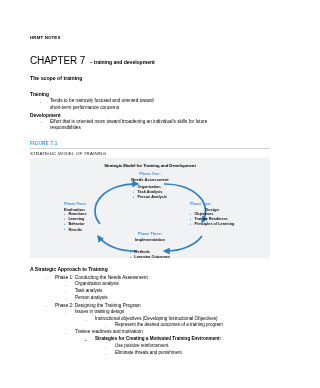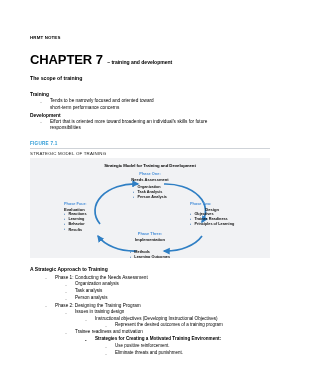--- a/index.html
+++ b/index.html
@@ -30,22 +30,22 @@
     letter-spacing: 0.15px;
     margin: 0 0 9px 0;
     line-height: 1.1;
   }
   .chapter-line {
     margin: 0 0 9px 0;
     line-height: 1.1;
     white-space: nowrap;
   }
   .chapter-main {
-    font-size: 13px;
-    font-weight: 700;
+    font-size: 10px;
+    font-weight: 400;
     letter-spacing: -0.1px;
   }
   .chapter-sub {
     font-size: 5.1px;
     font-weight: 600;
     letter-spacing: -0.05px;
   }
   .section-head {
     font-size: 5.2px;
     font-weight: 700;

